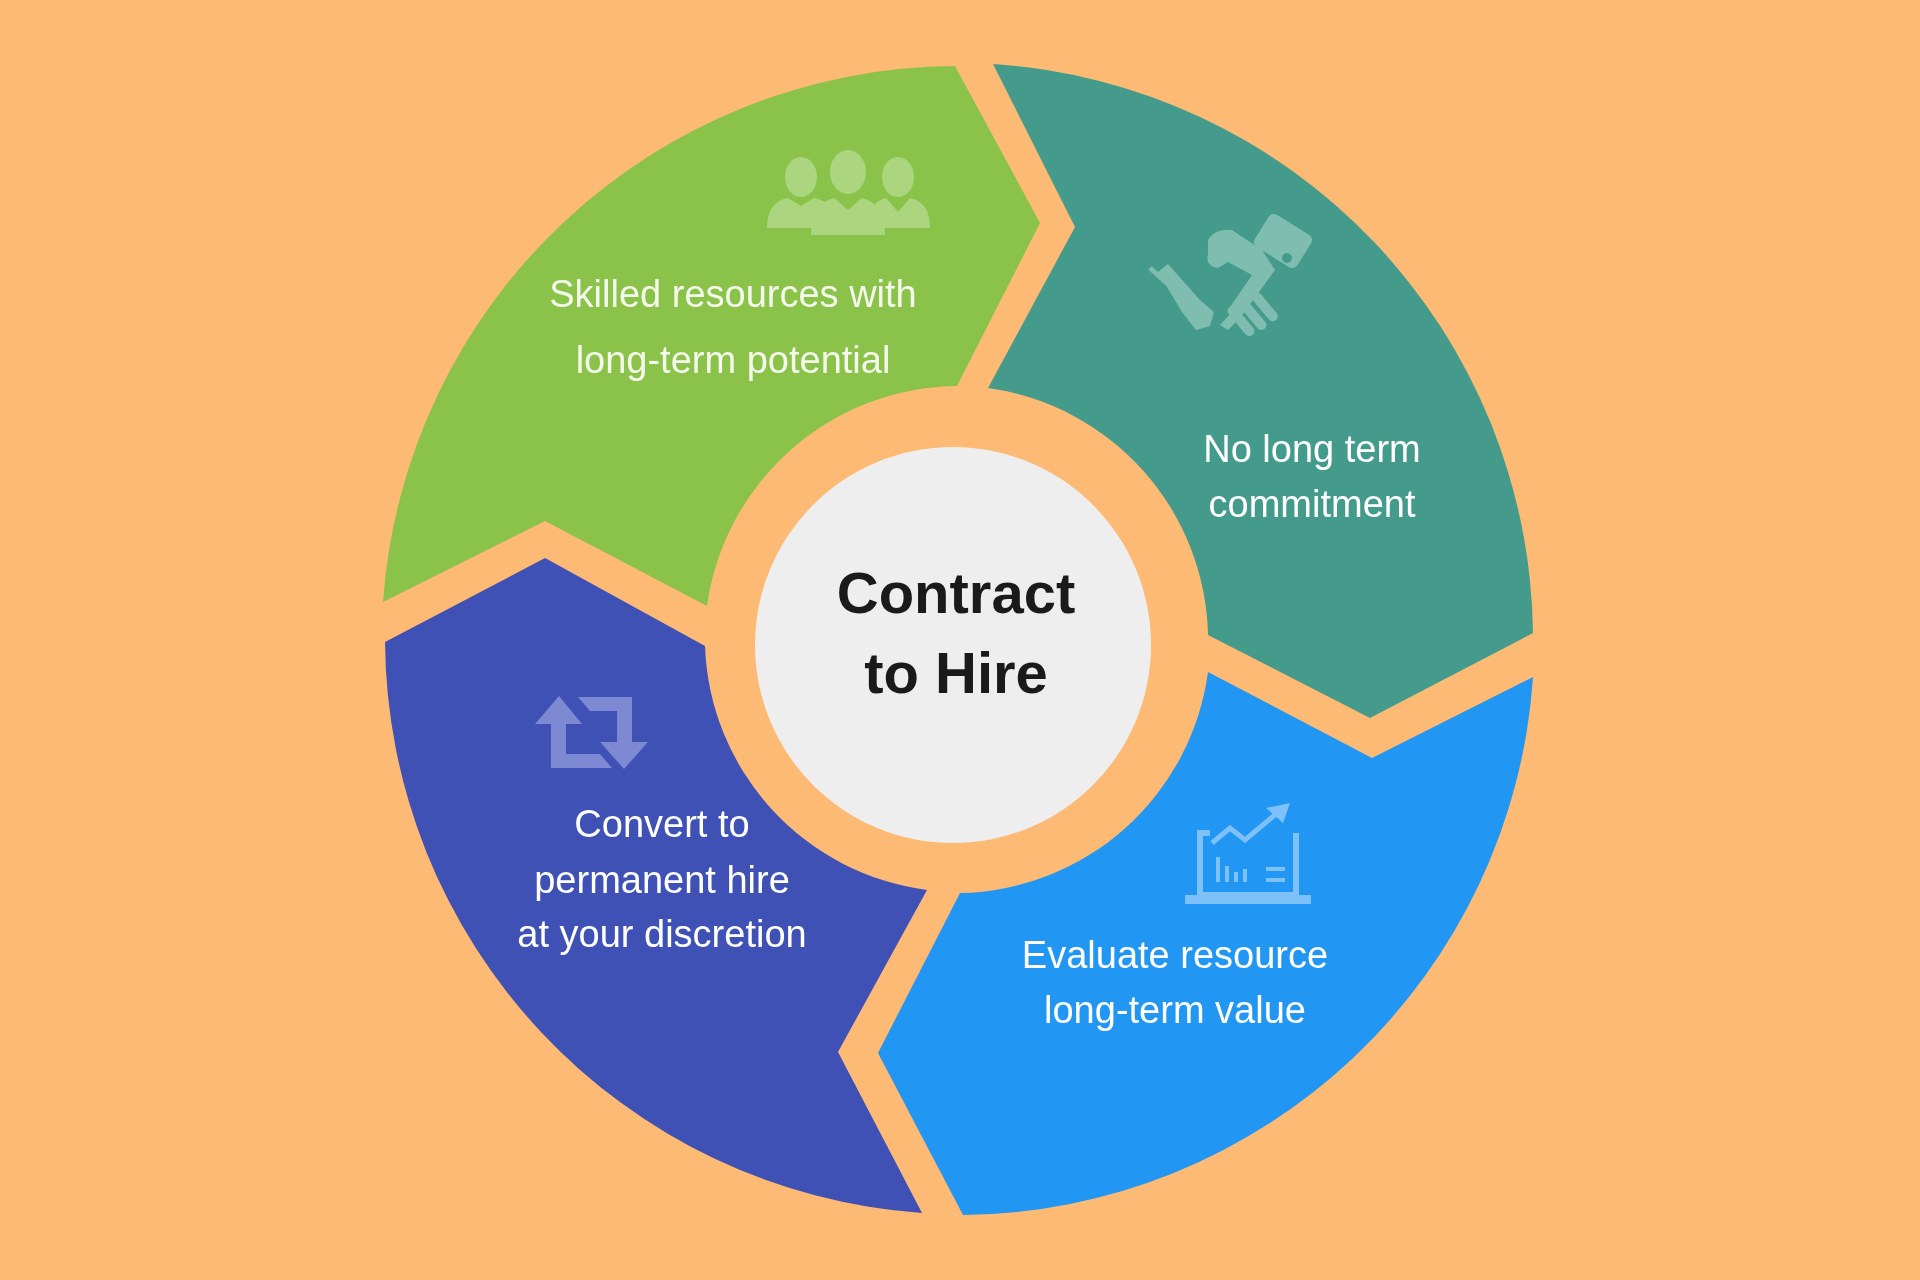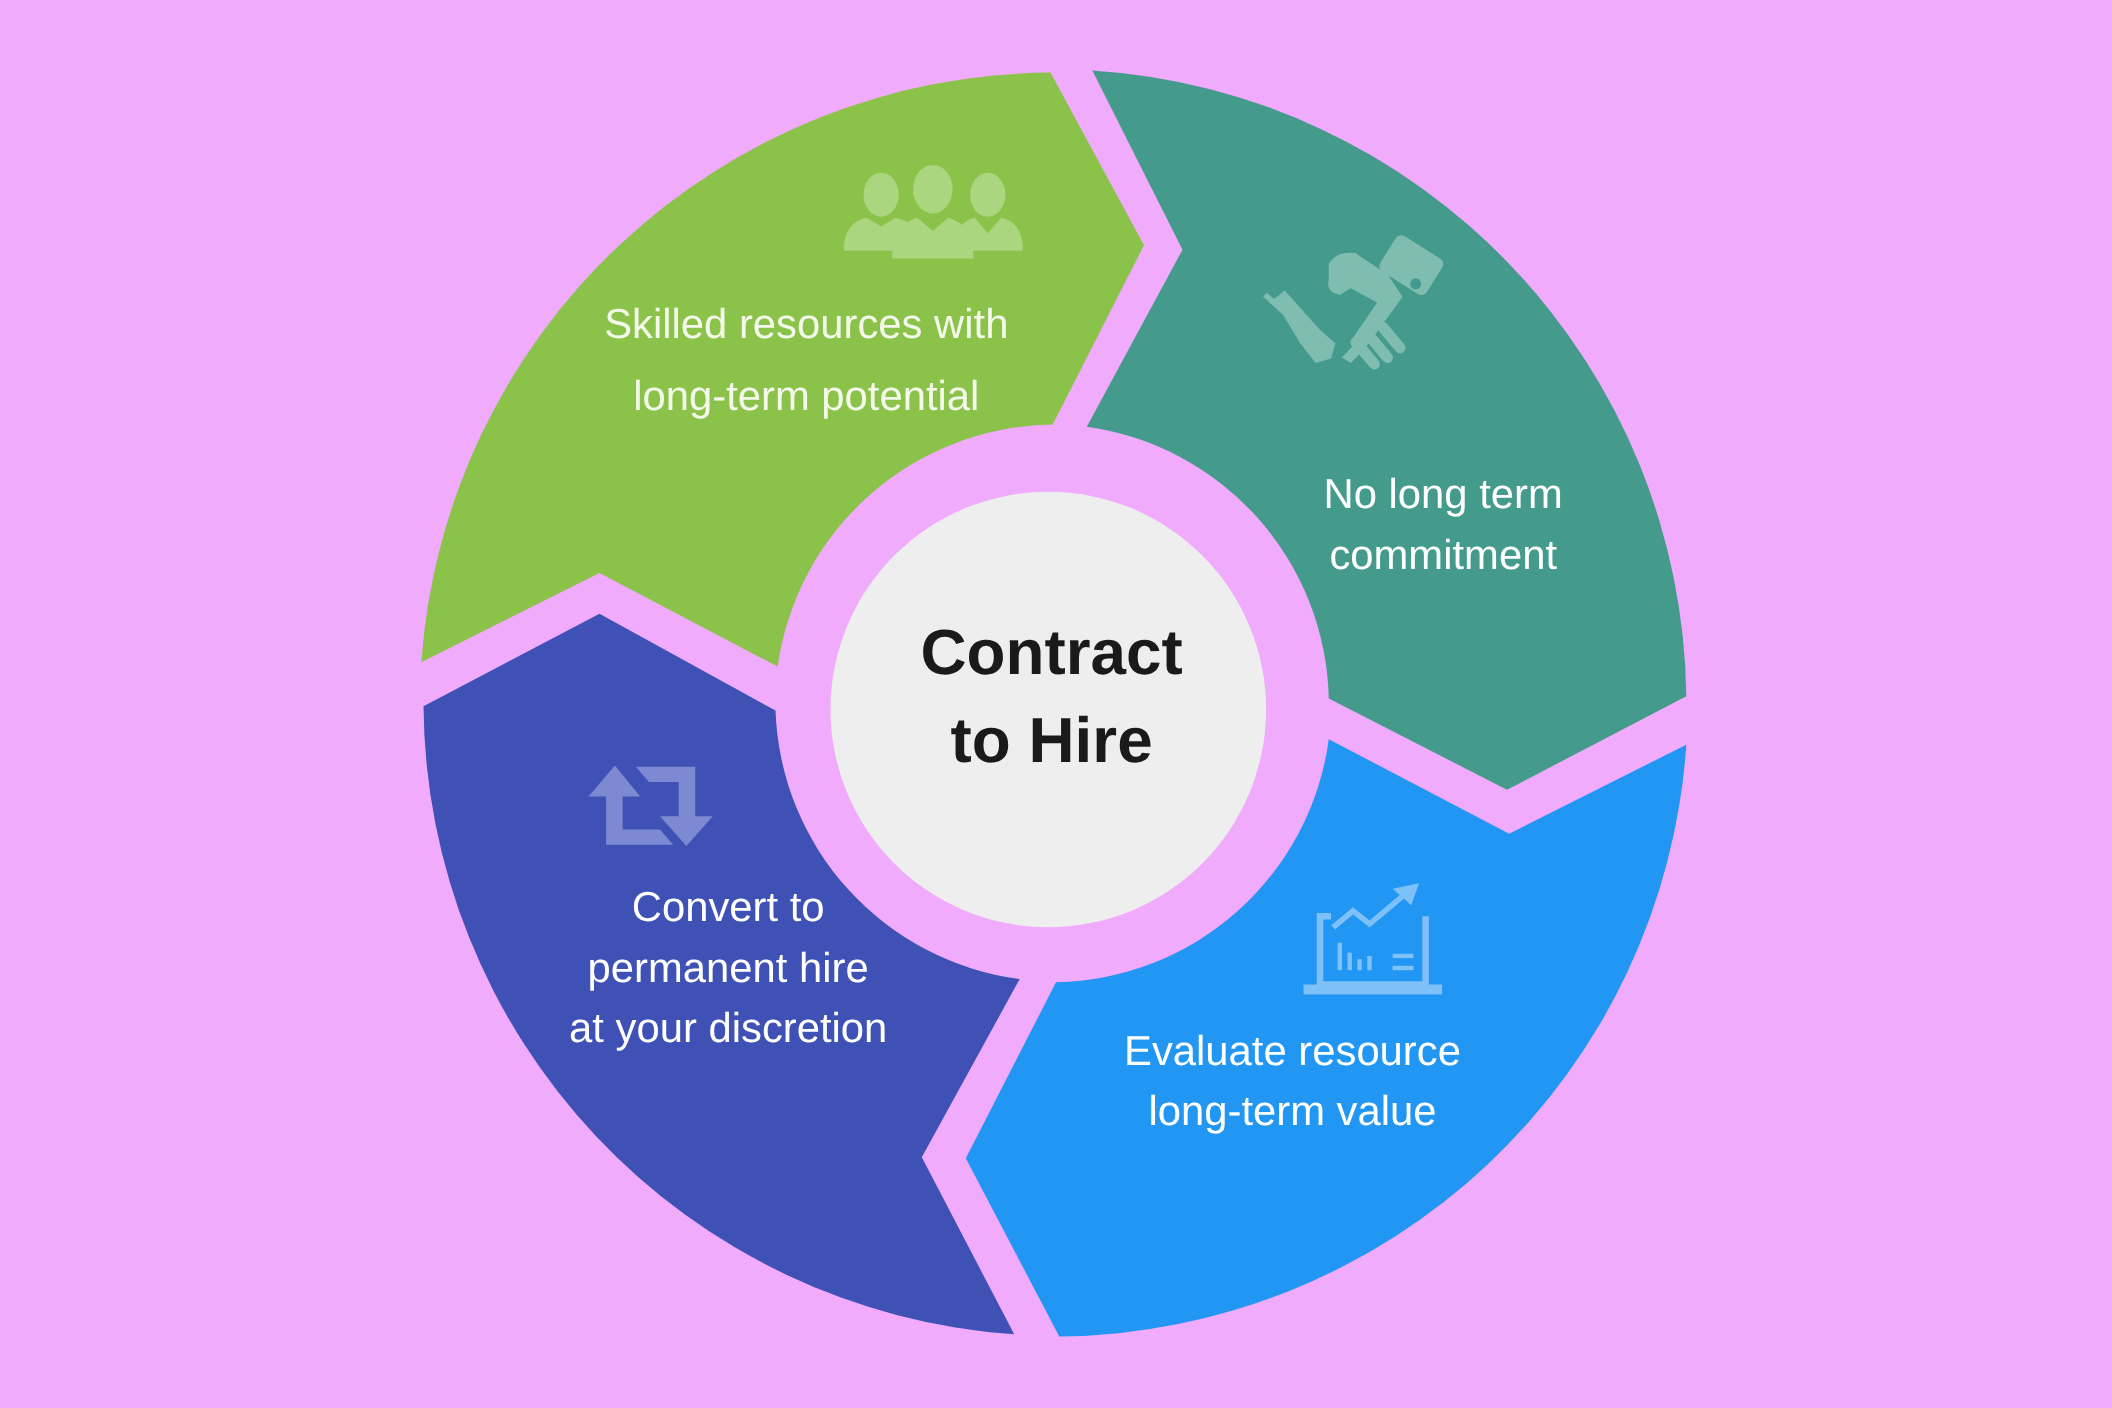--- a/index.html
+++ b/index.html
@@ -1,17 +1,17 @@
 <!DOCTYPE html>
 <html><head>
 <meta charset="utf-8">
 <style>
   html, body { margin: 0; padding: 0; background: #ffffff; }
   body { width: 1920px; height: 1280px; overflow: hidden; }
-  #stage { position: relative; width: 1920px; height: 1280px; background: #f0abfc; }
+  #stage { position: relative; width: 1920px; height: 1280px; background: #fdba74; }
   svg { position: absolute; left: 0; top: 0; display: block; }
   .seg-text { font-family: "Liberation Sans", sans-serif; font-size: 38px; text-anchor: middle; }
   .center-text { font-family: "Liberation Sans", sans-serif; font-size: 58px; font-weight: bold; text-anchor: middle; }
 </style>
 </head>
 <body>
 
 <div id="stage">
 <svg width="1920" height="1280" viewBox="0 0 1920 1280" xmlns="http://www.w3.org/2000/svg">
 

